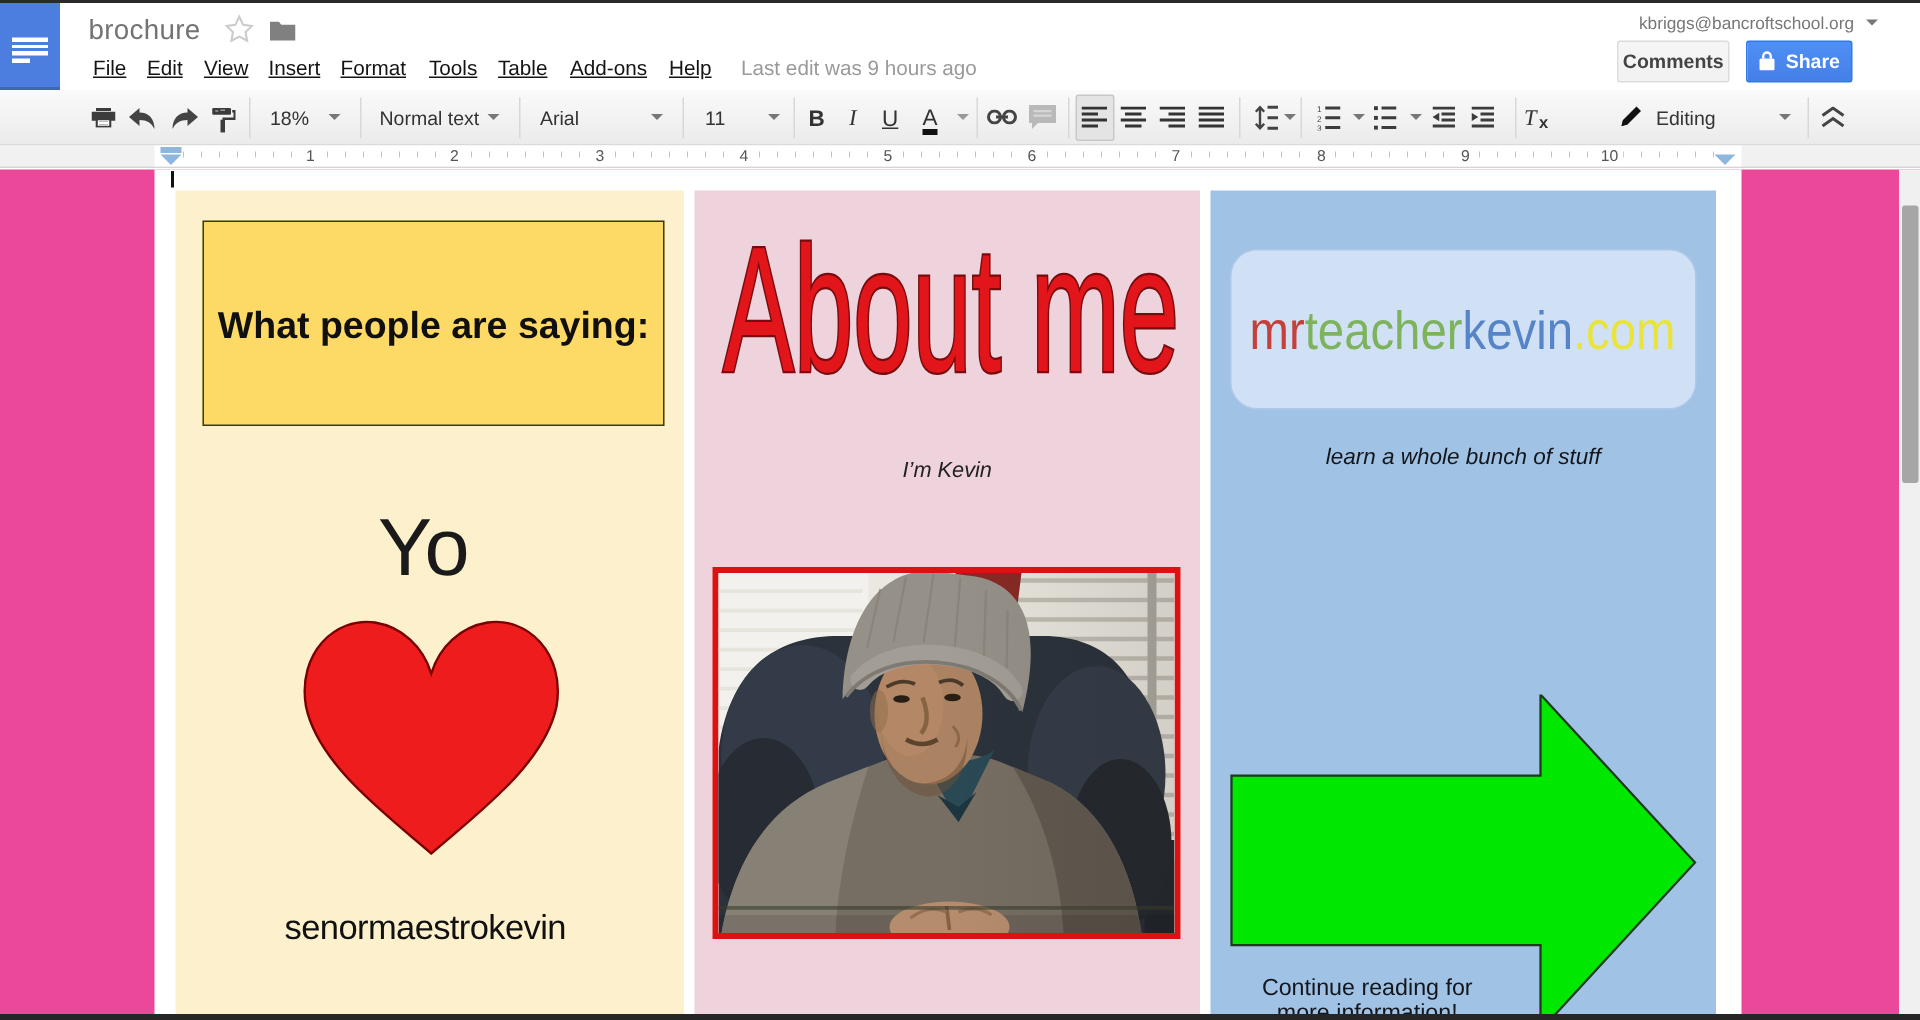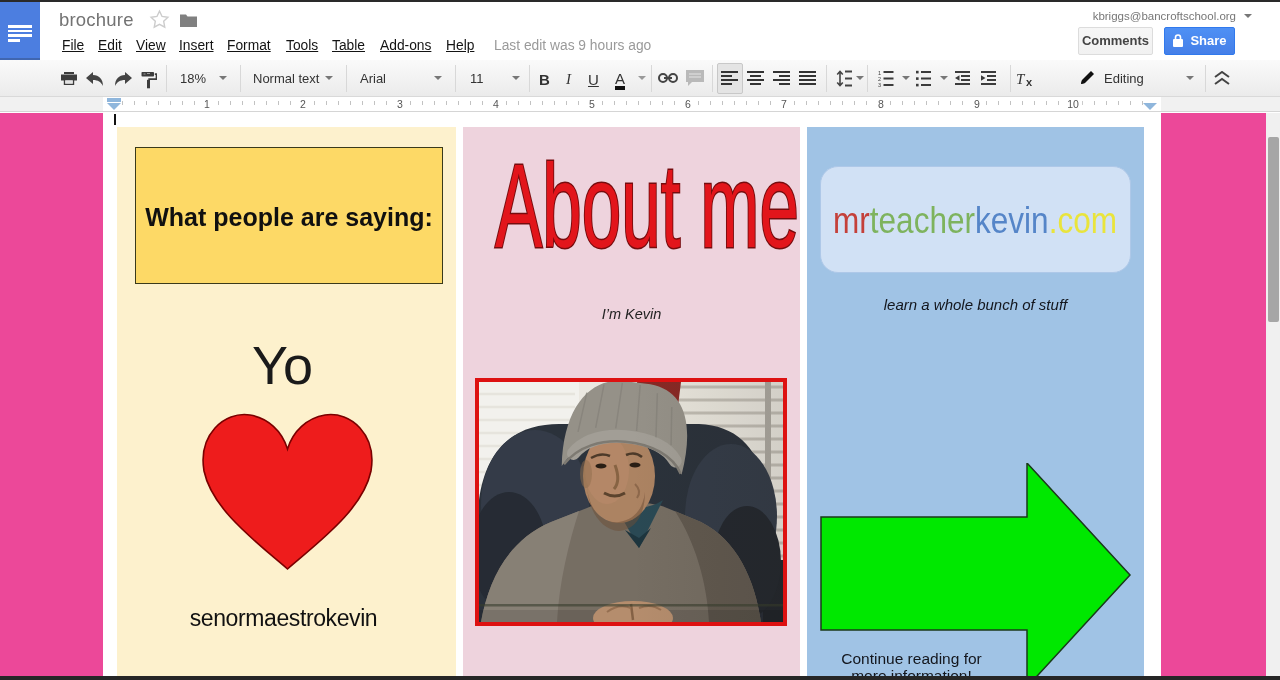--- a/index.html
+++ b/index.html
@@ -40,21 +40,21 @@
 .col { position:absolute; top:14px; height:553px; }
 #col1 { left:14px; width:339px; background:#fdf1cd; }
 #col2 { left:360px; width:337px; background:#eed3dd; }
 #col3 { left:704px; width:337px; background:#a0c3e5; }
 
 #ybox { left:18px; top:20px; width:308px; height:137px; background:#fdd966; border:1px solid #3a3a1a; }
 #ybox span { position:absolute; left:0; right:0; top:55px; text-align:center; font-size:25px; font-weight:bold; color:#101010; }
 #yo { left:-4px; width:100%; top:207px; text-align:center; font-size:54px; color:#1a1a1a; }
 #senorm { left:-3px; width:100%; top:478px; text-align:center; font-size:23px; letter-spacing:-0.4px; color:#111; }
 
-#aboutme { left:15px; top:27px; width:337px; }
+#aboutme { left:2px; top:27px; width:337px; }
 #imkevin { left:0; width:100%; top:179px; text-align:center; font-size:14.5px; font-style:italic; color:#222; }
 #photo { left:12px; top:251px; width:312px; height:248px; border:4px solid #dd1111; background:#f5f3f0; }
 
 #logobox { left:13px; top:39px; width:311px; height:107px; background:#d1e1f5; border:1px solid #aec8e8; border-radius:18px; }
 #learn { left:0; width:100%; top:169px; text-align:center; font-size:15px; font-style:italic; color:#13161d; }
 #contread { left:-64px; width:100%; top:524px; text-align:center; font-size:15.5px; color:#13161d; line-height:16.5px; }
 
 #sbtrack { left:1266px; top:113px; width:14px; height:567px; background:#f0f0f0; }
 #sbthumb { left:1268px; top:137px; width:11px; height:185px; background:#a6a6a6; border-radius:2px; }
 #botbar { left:0; top:676px; width:1280px; height:4px; background:#262626; }

